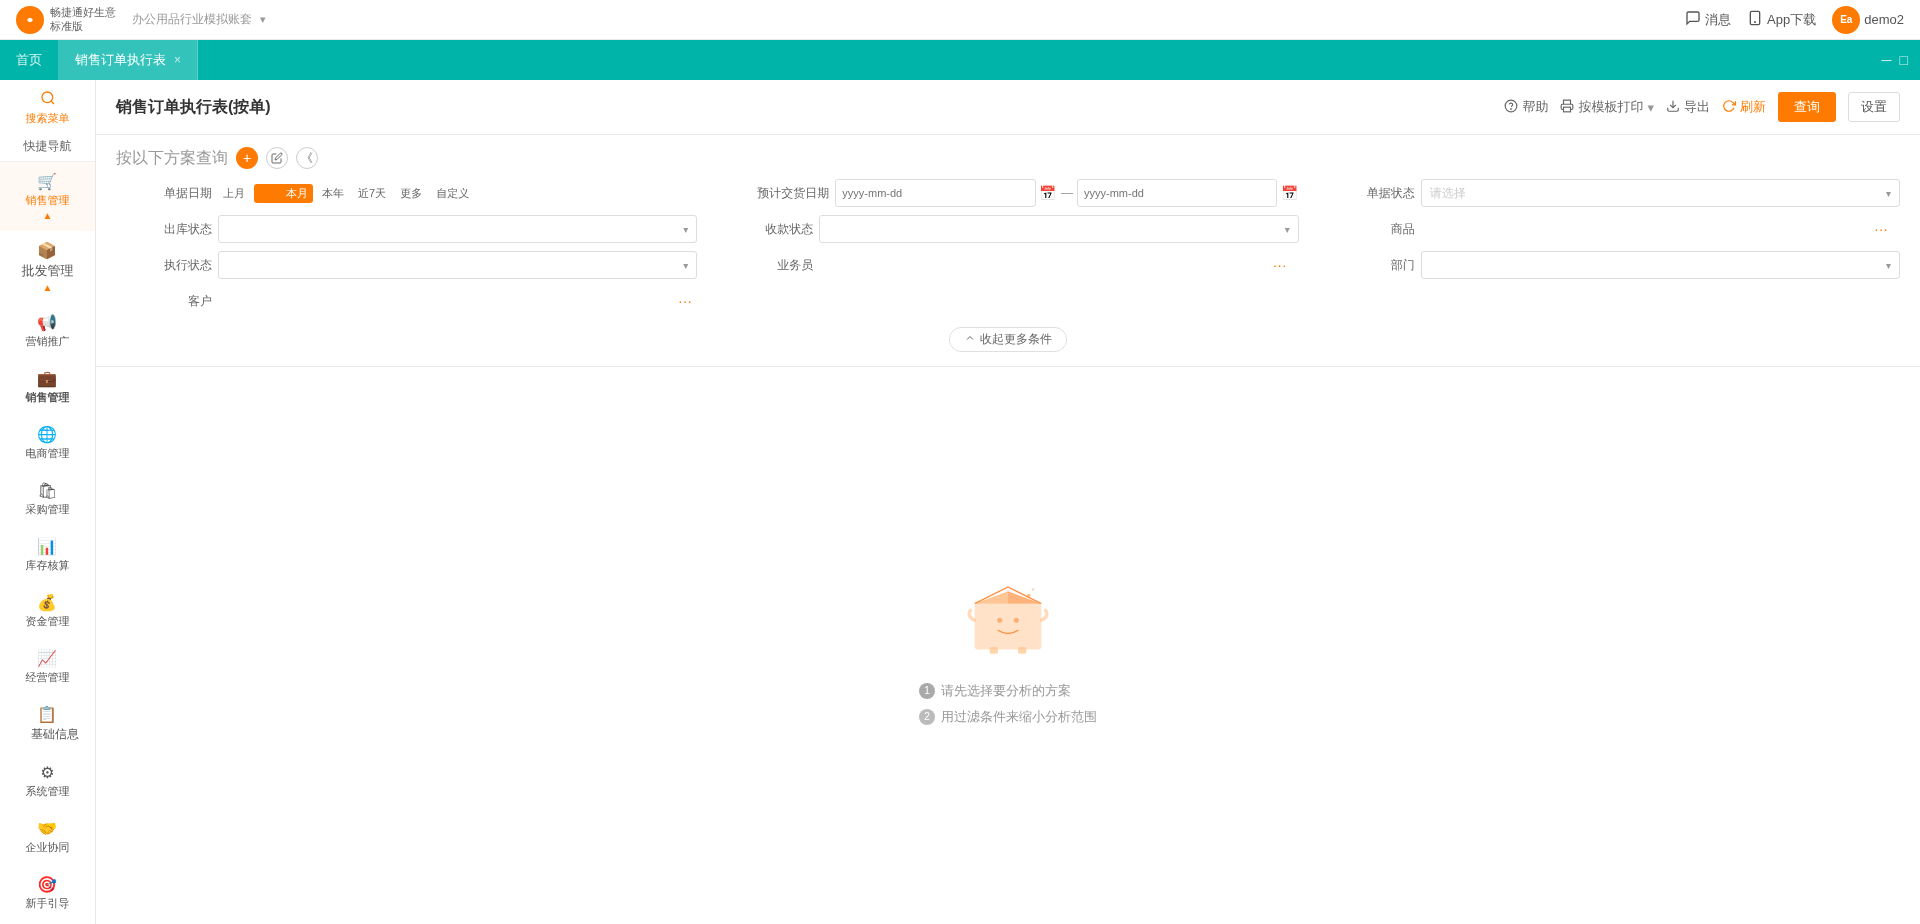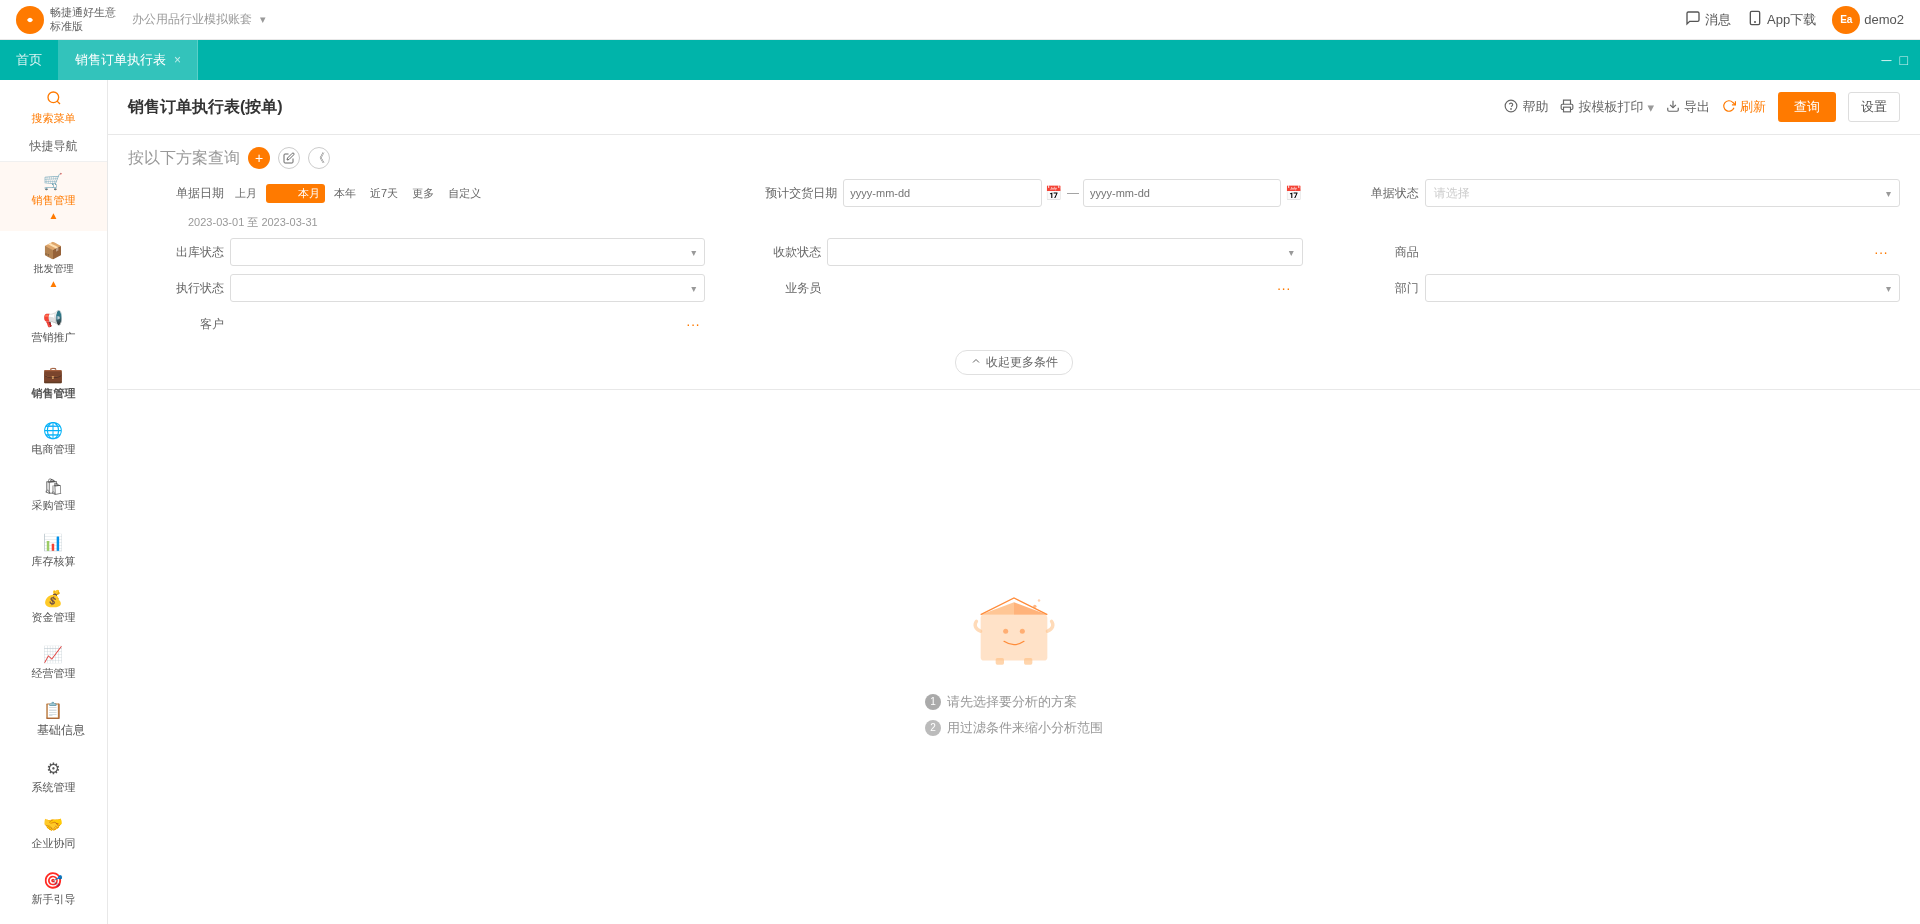--- a/index.html
+++ b/index.html
@@ -118,21 +118,21 @@
 
     
     .main-layout {
       display: flex;
       flex: 1;
       overflow: hidden;
     }
 
     
     .sidebar {
-      width: 108px;
+      width: 96px;
       background: #fff;
       border-right: 1px solid #e8e8e8;
       display: flex;
       flex-direction: column;
       flex-shrink: 0;
       overflow-y: auto;
     }
     .sidebar-search {
       padding: 10px 8px 6px;
       font-size: 12px;
@@ -541,21 +541,21 @@
     <div class="sidebar-nav">快捷导航</div>
 
     <div class="sidebar-section">
       <div class="sidebar-item expanded">
         <div style="font-size:16px;">🛒</div>
         <div style="font-size:11px;">销售管理</div>
         <div style="font-size:10px;color:#ff7a00;">▲</div>
       </div>
       <div class="sidebar-item">
         <div style="font-size:16px;">📦</div>
-        <div style="font-size:10px;">批发管理</div>
+        <div style="font-size:13px;">批发管理</div>
         <div style="font-size:10px;color:#ff7a00;">▲</div>
       </div>
       <div class="sidebar-item">
         <div style="font-size:16px;">📢</div>
         <div style="font-size:11px;">营销推广</div>
       </div>
       <div class="sidebar-item">
         <div style="font-size:16px;">💼</div>
         <div style="font-size:11px;font-weight:bold;">销售管理</div>
       </div>
@@ -697,23 +697,20 @@
 
         <div class="filter-item">
           <span class="filter-label">单据状态</span>
           <div class="filter-select">
             <span style="color:#ccc;font-size:12px;">请选择</span>
             <span class="filter-select-arrow">▾</span>
           </div>
         </div>
       </div>
 
-      <div style="display:flex;align-items:center;margin-bottom:8px;padding-left:56px;">
-        <span class="date-range-text">2023-03-01 至 2023-03-31</span>
-      </div>
 
       <div class="filter-row">
         <div class="filter-item">
           <span class="filter-label">出库状态</span>
           <div class="filter-select">
             <span></span>
             <span class="filter-select-arrow">▾</span>
           </div>
         </div>
         <div class="filter-item">

